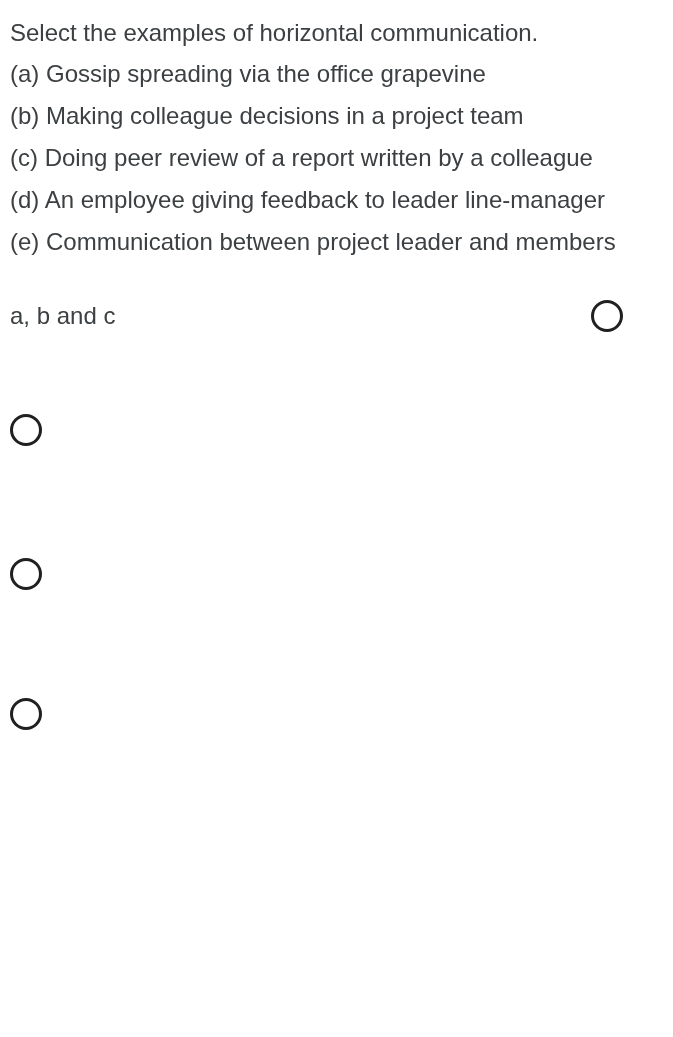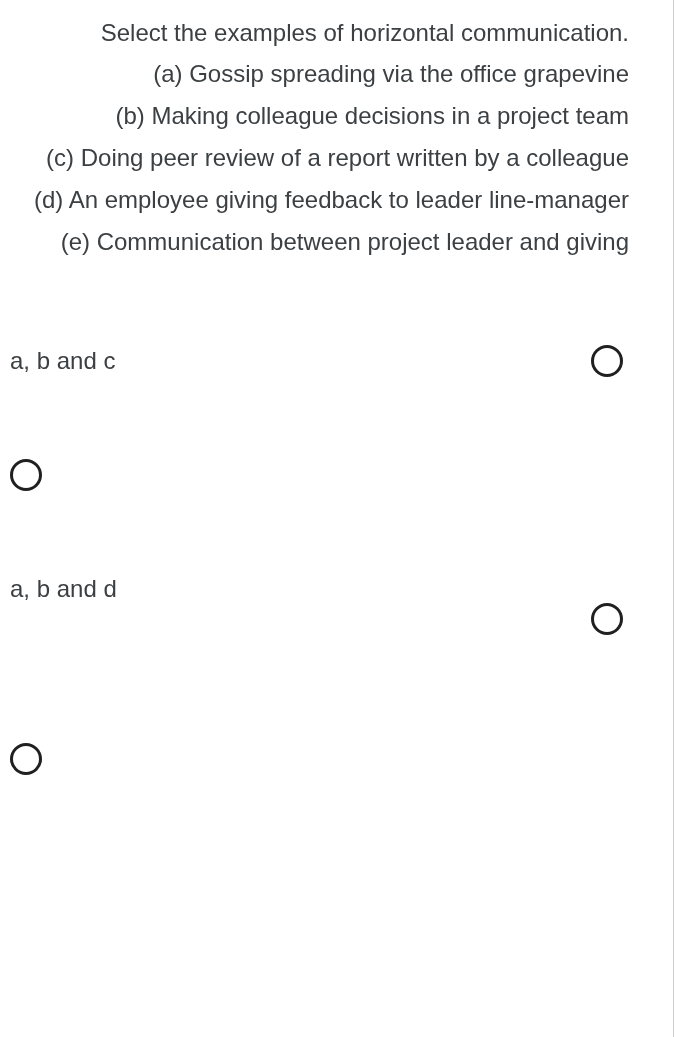--- a/index.html
+++ b/index.html
@@ -13,31 +13,30 @@
       color: #3c4043;
       width: 674px;
       height: 1037px;
       position: relative;
       background: #fff;
     }
     .content {
       padding: 16px 44px 16px 10px;
       border-right: 1px solid #d0d0d0;
       height: 100%;
-      text-align: right;
     }
     .question-text {
       line-height: 1.45;
       margin-bottom: 2px;
     }
     .question-item {
       line-height: 1.75;
     }
     .options-block {
-      margin-top: 82px;
+      margin-top: 37px;
     }
     .option-row {
       display: flex;
       align-items: center;
       justify-content: space-between;
       padding-right: 6px;
     }
     .option-row.opt1 {
       margin-bottom: 82px;
     }
@@ -71,39 +70,38 @@
 </head>
 <body>
 
 <div class="content">
 
   <div class="question-text">Select the examples of horizontal communication.</div>
   <div class="question-item">(a)   Gossip spreading via the office grapevine</div>
   <div class="question-item">(b)   Making colleague decisions in a project team</div>
   <div class="question-item">(c)   Doing peer review of a report written by a colleague</div>
   <div class="question-item">(d)   An employee giving feedback to leader line-manager</div>
-  <div class="question-item">(e)   Communication between project leader and giving</div>
+  <div class="question-item">(e)   Communication between project leader and members</div>
 
   <div class="options-block">
 
     <div class="option-row opt1">
       <span class="option-label">a, b and c</span>
       <span class="radio-wrap">
         <span class="radio-circle"></span>
       </span>
     </div>
 
     <div class="option-row opt2">
       <span class="radio-wrap">
         <span class="radio-circle"></span>
       </span>
     </div>
 
     <div class="option-row opt3">
-      <span class="option-label">a, b and d</span>
       <span class="radio-wrap">
         <span class="radio-circle"></span>
       </span>
     </div>
 
     <div class="option-row opt4">
       <span class="radio-wrap">
         <span class="radio-circle"></span>
       </span>
     </div>

